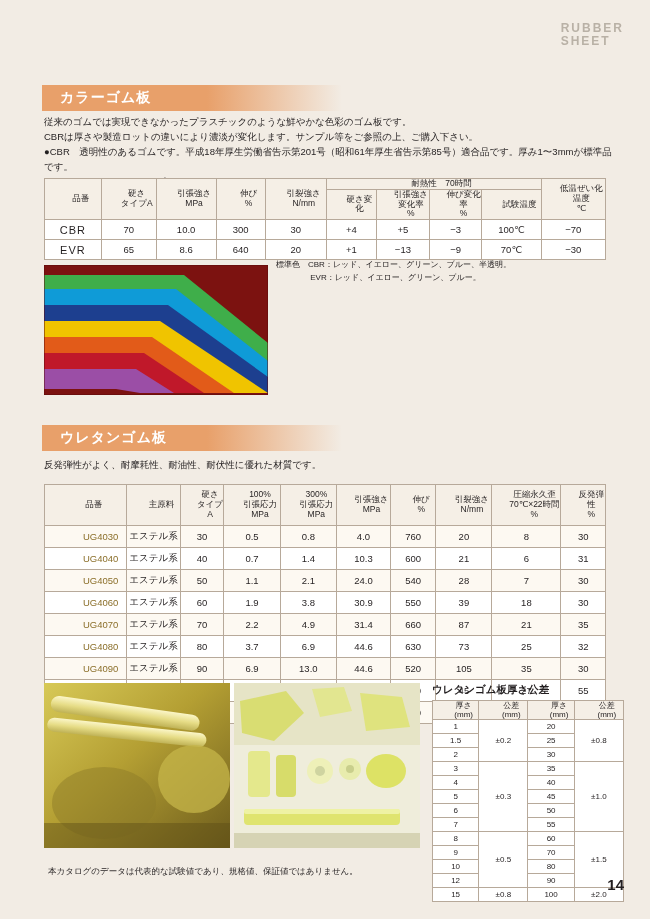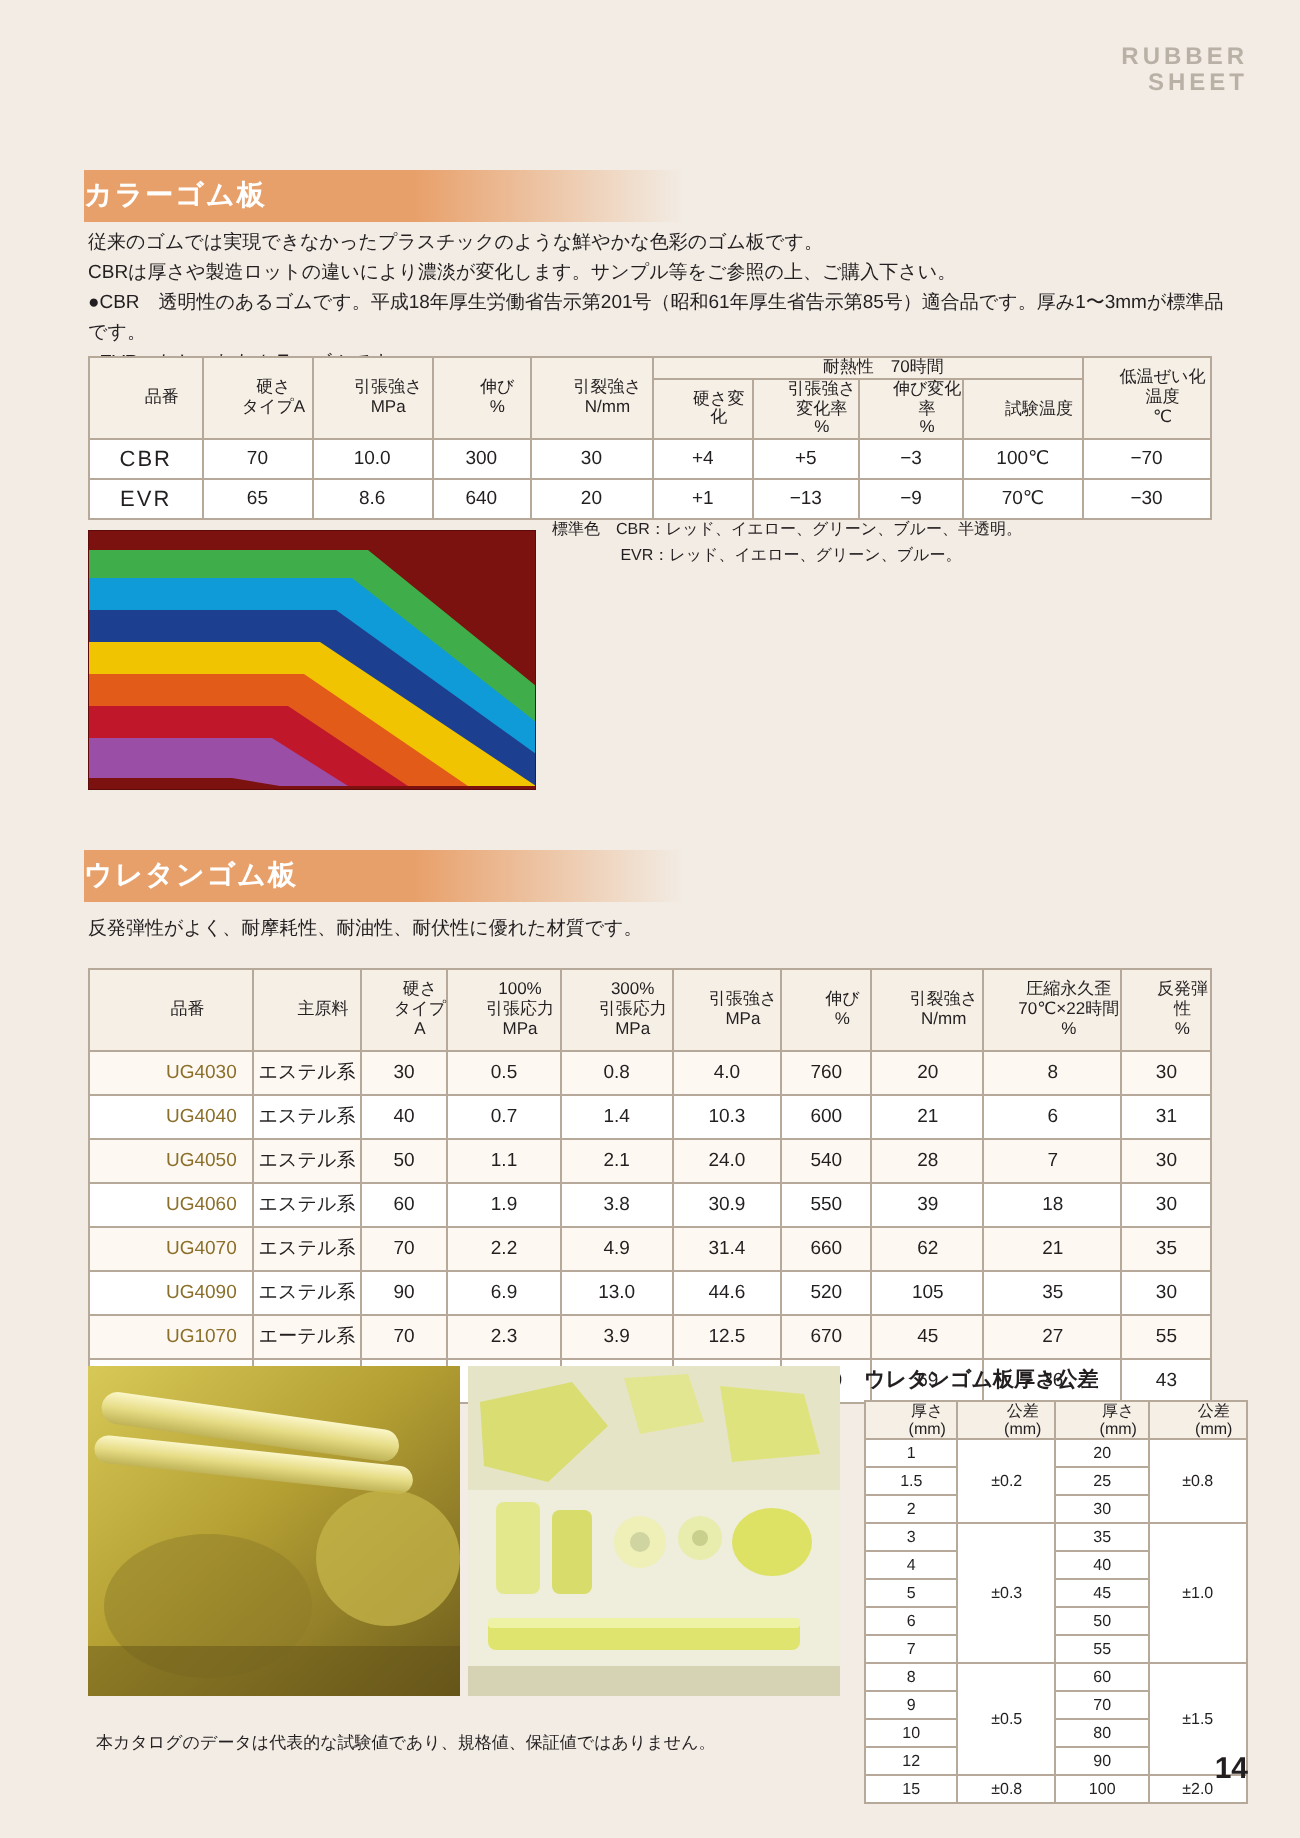--- a/index.html
+++ b/index.html
@@ -9,36 +9,36 @@
     font-family:"Liberation Sans","DejaVu Sans",sans-serif;
     color:#231f20;
     position:relative;
     overflow:hidden;
   }
   .page{position:relative;width:650px;height:919px;}
 
   
   .logo{
     position:absolute;right:26px;top:22px;
-    text-align:right;
     color:#b9b1a6;
     font-weight:bold;
     letter-spacing:2px;
     line-height:1.05;
     margin-left:25px;
   }
   .logo .l1{font-size:12px;}
   .logo .l2{font-size:12px;}
 
   
   .ribbon{
     position:absolute;
     height:26px;
     width:300px;
     display:flex;align-items:center;
+    padding-left:18px;
     box-sizing:border-box;
     color:#fff;font-size:14px;font-weight:bold;
     letter-spacing:1px;
   }
   .ribbon.r1{
     left:42px;top:85px;
     background:linear-gradient(90deg,#e8a06a 0%,#e8a06a 55%,rgba(232,160,106,0) 100%);
   }
   .ribbon.r2{
     left:42px;top:425px;
@@ -286,23 +286,35 @@
       <td>30</td>
     </tr>
     <tr>
       <td class="code">UG4070</td>
       <td>エステル系</td>
       <td>70</td>
       <td>2.2</td>
       <td>4.9</td>
       <td>31.4</td>
       <td>660</td>
-      <td>62</td>
+      <td>87</td>
       <td>21</td>
       <td>35</td>
+    </tr>
+    <tr>
+      <td class="code">UG4080</td>
+      <td>エステル系</td>
+      <td>80</td>
+      <td>3.7</td>
+      <td>6.9</td>
+      <td>44.6</td>
+      <td>630</td>
+      <td>73</td>
+      <td>25</td>
+      <td>32</td>
     </tr>
     <tr>
       <td class="code">UG4090</td>
       <td>エステル系</td>
       <td>90</td>
       <td>6.9</td>
       <td>13.0</td>
       <td>44.6</td>
       <td>520</td>
       <td>105</td>

